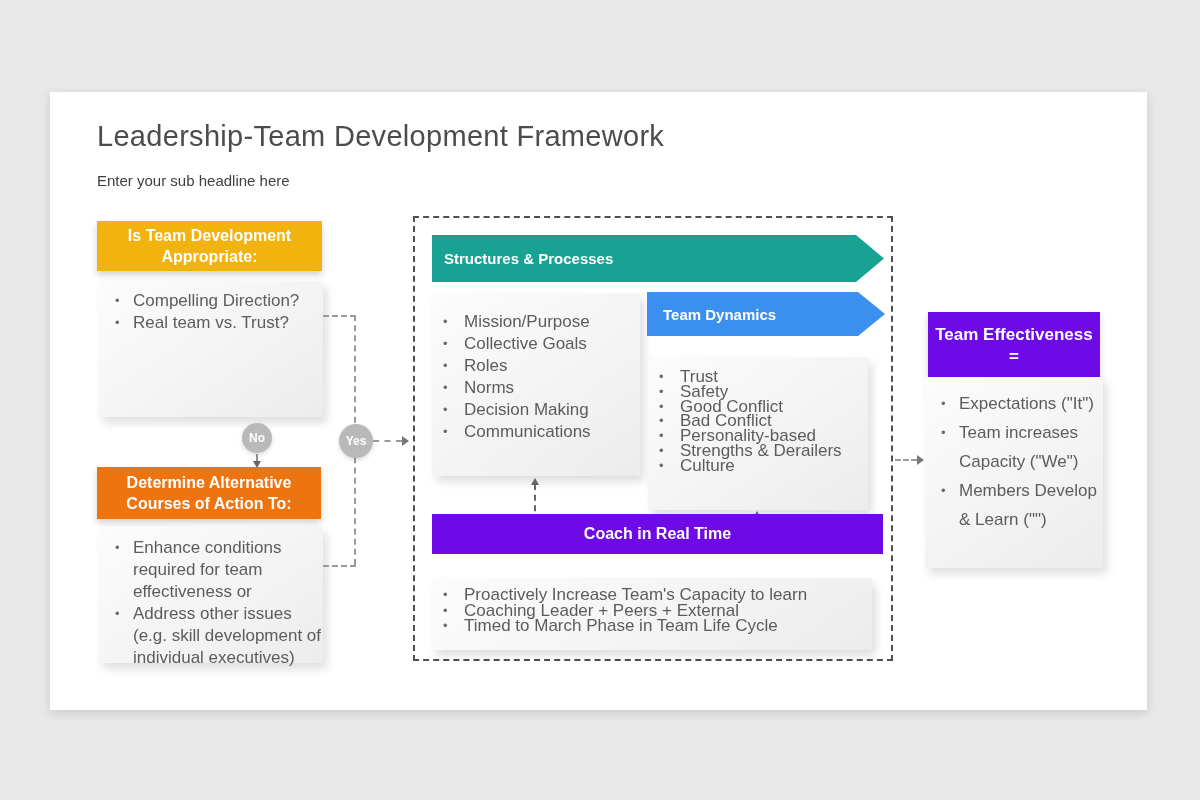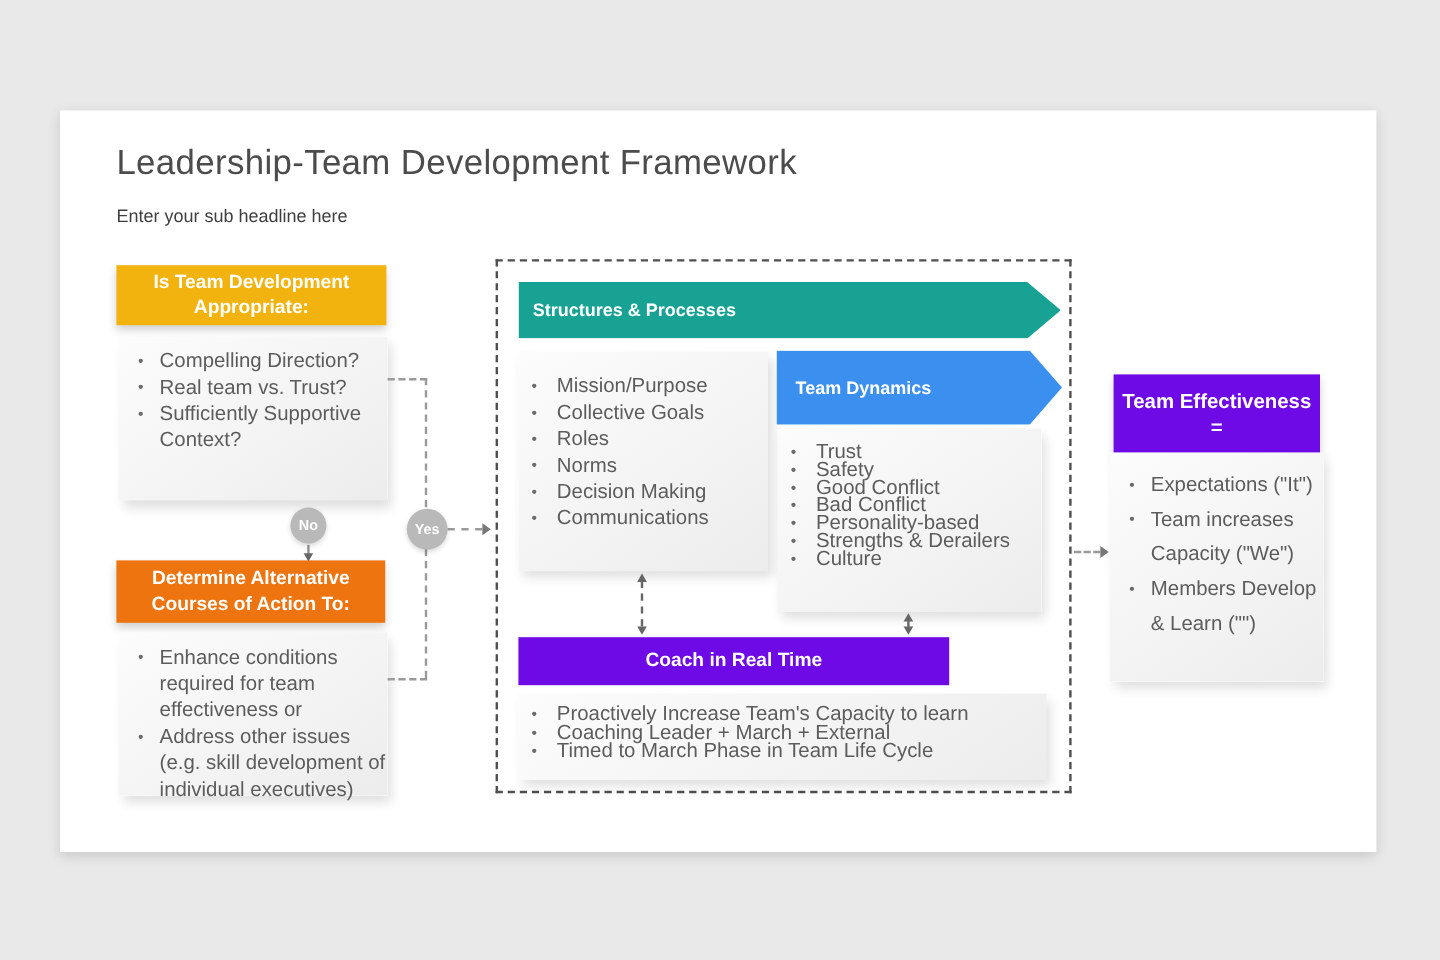--- a/index.html
+++ b/index.html
@@ -28,34 +28,34 @@
 
   
   .hdr {
     color:#ffffff; font-weight:bold; text-align:center;
     display:flex; align-items:center; justify-content:center;
     box-shadow:0 4px 7px rgba(0,0,0,0.18);
   }
   .hdr-yellow { left:47px; top:129px; width:225px; height:50px; background:#F2B30E; font-size:16px; line-height:21px; }
   .hdr-orange { left:47px; top:375px; width:224px; height:52px; background:#EE7410; font-size:16px; line-height:21px; }
   .hdr-purple-right { left:878px; top:220px; width:172px; height:67px; background:#6E0AE6; font-size:17px; line-height:22px; }
-  .banner-coach { left:382px; top:439px; width:359px; height:40px; background:#6E0AE6; font-size:16px;
+  .banner-coach { left:382px; top:422px; width:451px; height:40px; background:#6E0AE6; font-size:16px;
     color:#fff; font-weight:bold; display:flex; align-items:center; justify-content:center; }
 
   
   .banner-arrow {
     color:#fff; font-weight:bold; font-size:15px;
     display:flex; align-items:center; padding-left:12px;
   }
   .banner-teal {
     left:382px; top:143px; width:452px; height:47px; background:#18A293;
     clip-path:polygon(0 0, calc(100% - 28px) 0, 100% 50%, calc(100% - 28px) 100%, 0 100%);
   }
   .banner-blue {
-    left:597px; top:200px; width:238px; height:62px; background:#3B8FEF;
+    left:597px; top:200px; width:238px; height:44px; background:#3B8FEF;
     clip-path:polygon(0 0, calc(100% - 27px) 0, 100% 50%, calc(100% - 27px) 100%, 0 100%);
     padding-left:16px;
   }
 
   
   .listbox {
     background:linear-gradient(145deg,#fcfcfc 0%,#f3f3f3 60%,#ececec 100%);
     box-shadow:4px 6px 9px rgba(0,0,0,0.13);
     list-style:none;
     color:#5c5c5c;
@@ -113,21 +113,20 @@
 
 <div class="slide">
 
   <div class="abs page-title">Leadership-Team Development Framework</div>
   <div class="abs page-subtitle">Enter your sub headline here</div>
 
   <div class="abs hdr hdr-yellow">Is Team Development Appropriate:</div>
   <ul class="abs listbox lb-left list-question">
       <li>Compelling Direction?</li>
       <li>Real team vs. Trust?</li>
-      <li>Sufficiently Supportive Context?</li>
     </ul>
 
   <div class="abs circle circle-no">No</div>
   <div class="abs no-stem"></div>
   <div class="abs tri-down" style="left:203px; top:369px;"></div>
 
   <div class="abs hdr hdr-orange">Determine Alternative Courses of Action To:</div>
   <ul class="abs listbox lb-left list-alt">
       <li>Enhance conditions required for team effectiveness or</li>
       <li>Address other issues (e.g. skill development of individual executives)</li>
@@ -168,21 +167,21 @@
   <div class="abs conn-line" style="left:484px; top:392px; height:38px;"></div>
   <div class="abs tri-down" style="left:481px; top:430px;"></div>
 
   <div class="abs tri-up" style="left:703px; top:419px;"></div>
   <div class="abs conn-line" style="left:706px; top:425px; height:6px;"></div>
   <div class="abs tri-down" style="left:703px; top:430px;"></div>
 
   <div class="abs banner-coach">Coach in Real Time</div>
   <ul class="abs listbox lb-center list-coach">
       <li>Proactively Increase Team's Capacity to learn</li>
-      <li>Coaching Leader + March + External</li>
+      <li>Coaching Leader + Peers + External</li>
       <li>Timed to March Phase in Team Life Cycle</li>
     </ul>
 
   <div class="abs dash-h" style="left:845px; top:367px; width:22px;"></div>
   <div class="abs tri-right" style="left:867px; top:363px;"></div>
 
   <div class="abs hdr hdr-purple-right">Team Effectiveness =</div>
   <ul class="abs listbox lb-right list-right">
       <li>Expectations ("It")</li>
       <li>Team increases Capacity ("We")</li>

